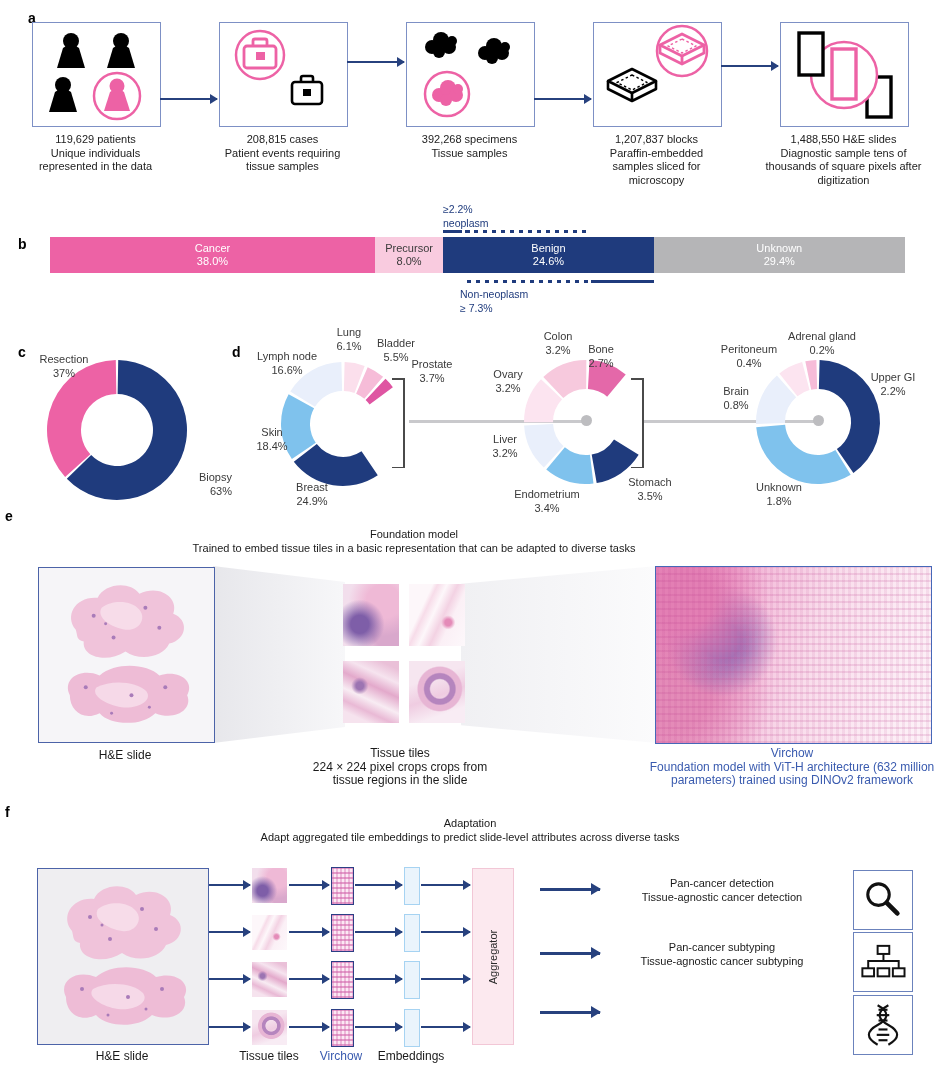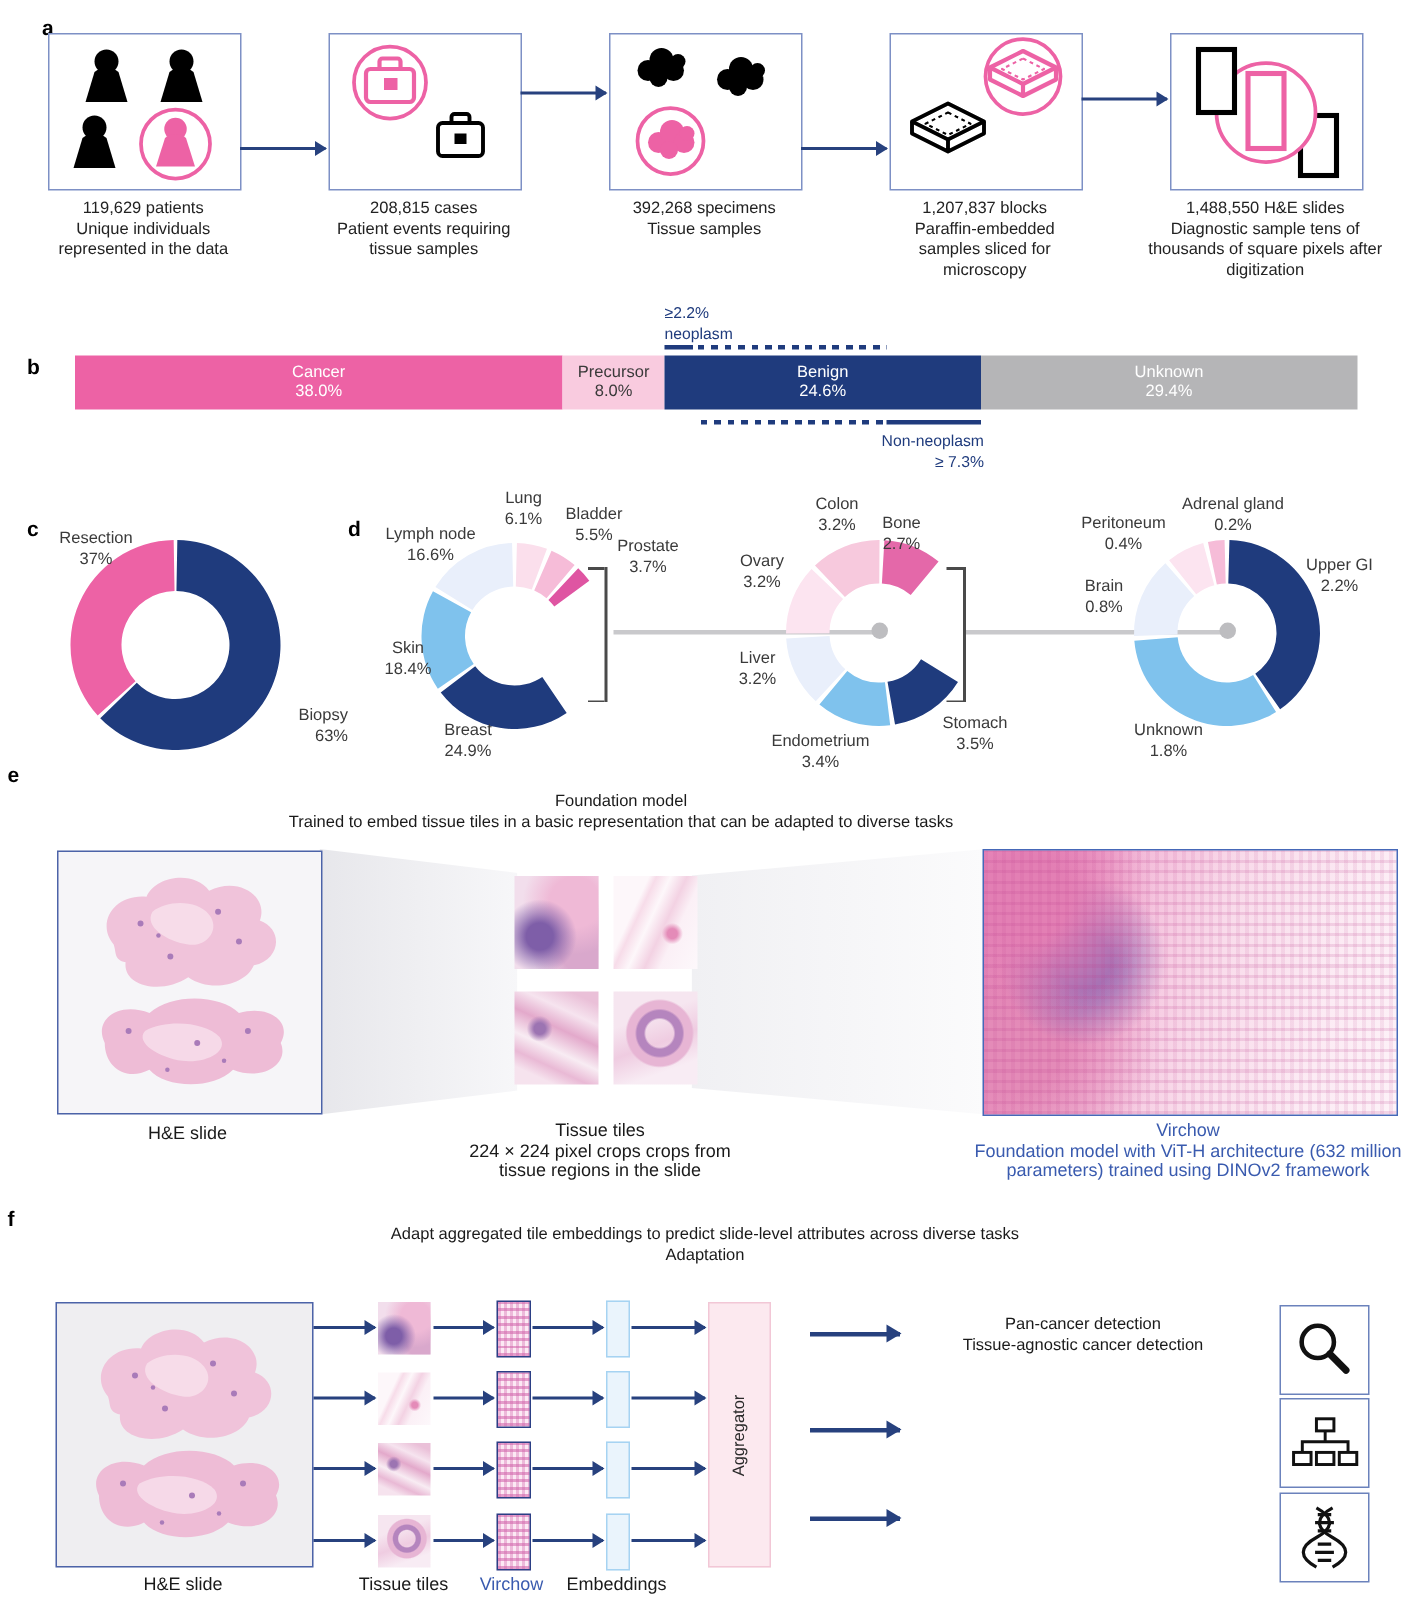--- a/index.html
+++ b/index.html
@@ -202,21 +202,21 @@
 
   <div class="ann-text" style="left:443px;top:203px;">
     <div>≥2.2%</div>
     <div>neoplasm</div>
   </div>
   <div class="ann-line ann-solid" style="left:443px;top:230px;width:19px;"></div>
   <div class="ann-line ann-dotted" style="left:465px;top:230px;width:126px;"></div>
 
   <div class="ann-line ann-dotted" style="left:467px;top:280px;width:124px;"></div>
   <div class="ann-line ann-solid" style="left:591px;top:280px;width:63px;"></div>
-  <div class="ann-text" style="left:460px;top:288px;width:196px;text-align:right;">
+  <div class="ann-text" style="left:460px;top:288px;width:196px;text-align:left;">
     <div>Non-neoplasm</div>
     <div>≥ 7.3%</div>
   </div>
 
   <div class="plabel" style="left:18px;top:344px;">c</div>
   <svg class="donut" style="left:42px;top:355px;width:150px;height:150px;" viewBox="0 0 150 150">
       <path d="M76.22,5.01 A70,70 0 1 1 24.82,123.80 L49.19,100.10 A36,36 0 1 0 75.63,39.01 Z" fill="#1F3B7D"></path>
       <path d="M23.14,122.02 A70,70 0 0 1 73.78,5.01 L74.37,39.01 A36,36 0 0 0 48.33,99.18 Z" fill="#ED62A5"></path>
     </svg>
   <div class="dlabel" style="left:14px;top:353px;width:100px;">
@@ -385,22 +385,22 @@
     <div>tissue regions in the slide</div>
   </div>
   <div class="caption" style="left:634px;top:747px;width:316px;">
     <div class="blue">Virchow</div>
     <div class="blue">Foundation model with ViT-H architecture (632 million</div>
     <div class="blue">parameters) trained using DINOv2 framework</div>
   </div>
 
   <div class="plabel" style="left:5px;top:804px;">f</div>
   <div class="hdr" style="left:120px;top:816px;width:700px;">
+    <div>Adaptation</div>
     <div>Adapt aggregated tile embeddings to predict slide-level attributes across diverse tasks</div>
-    <div>Adaptation</div>
   </div>
 
   <div class="slidebox" style="left:37px;top:868px;width:170px;height:175px;background:#EFEEF1;">
     <svg viewBox="0 0 170 175" width="100%" height="100%">
       <path d="M34,62 C22,48 34,28 56,30 C62,16 88,12 98,26 C118,16 138,30 132,46 C148,52 146,72 128,76 C122,90 98,94 84,84 C66,96 40,90 42,74 C34,72 36,68 34,62 Z" fill="#F0C3DA"></path>
       <path d="M60,40 C70,32 90,32 98,42 C106,52 96,64 84,62 C70,60 54,50 60,40 Z" fill="#F7DCE9"></path>
       <path d="M28,128 C20,112 38,100 58,108 C74,94 106,96 118,108 C138,102 154,114 146,128 C152,142 134,154 114,146 C100,160 68,158 58,146 C42,154 28,144 28,128 Z" fill="#EEBCD6"></path>
       <path d="M55,120 C70,112 95,114 105,124 C112,134 95,142 80,140 C65,138 48,128 55,120 Z" fill="#F6D9E8"></path>
       <g fill="#A97BB9">
           <circle cx="52" cy="48" r="2"></circle>
@@ -457,20 +457,24 @@
   </div>
 
   <div class="harrow2" style="left:540px;top:888px;width:60px;"></div>
   <div class="harrow2" style="left:540px;top:952px;width:60px;"></div>
   <div class="harrow2" style="left:540px;top:1011px;width:60px;"></div>
 
   <div class="task" style="left:602px;top:877px;">
     <div>Pan-cancer detection</div>
     <div>Tissue-agnostic cancer detection</div>
   </div>
+  <div class="task" style="left:602px;top:941px;">
+    <div>Pan-cancer subtyping</div>
+    <div>Tissue-agnostic cancer subtyping</div>
+  </div>
 
   <div class="iconbox" style="top:870px;">
     <svg viewBox="0 0 58 58" width="52" height="52">
       <circle cx="24" cy="23" r="12" fill="none" stroke="#111" stroke-width="3.4"></circle>
       <line x1="33" y1="32" x2="45" y2="44" stroke="#111" stroke-width="5.2" stroke-linecap="round"></line>
     </svg>
   </div>
   <div class="iconbox" style="top:932px;">
     <svg viewBox="0 0 58 58" width="52" height="52" fill="none" stroke="#111" stroke-width="2.2">
       <rect x="23" y="11" width="13" height="9"></rect>

